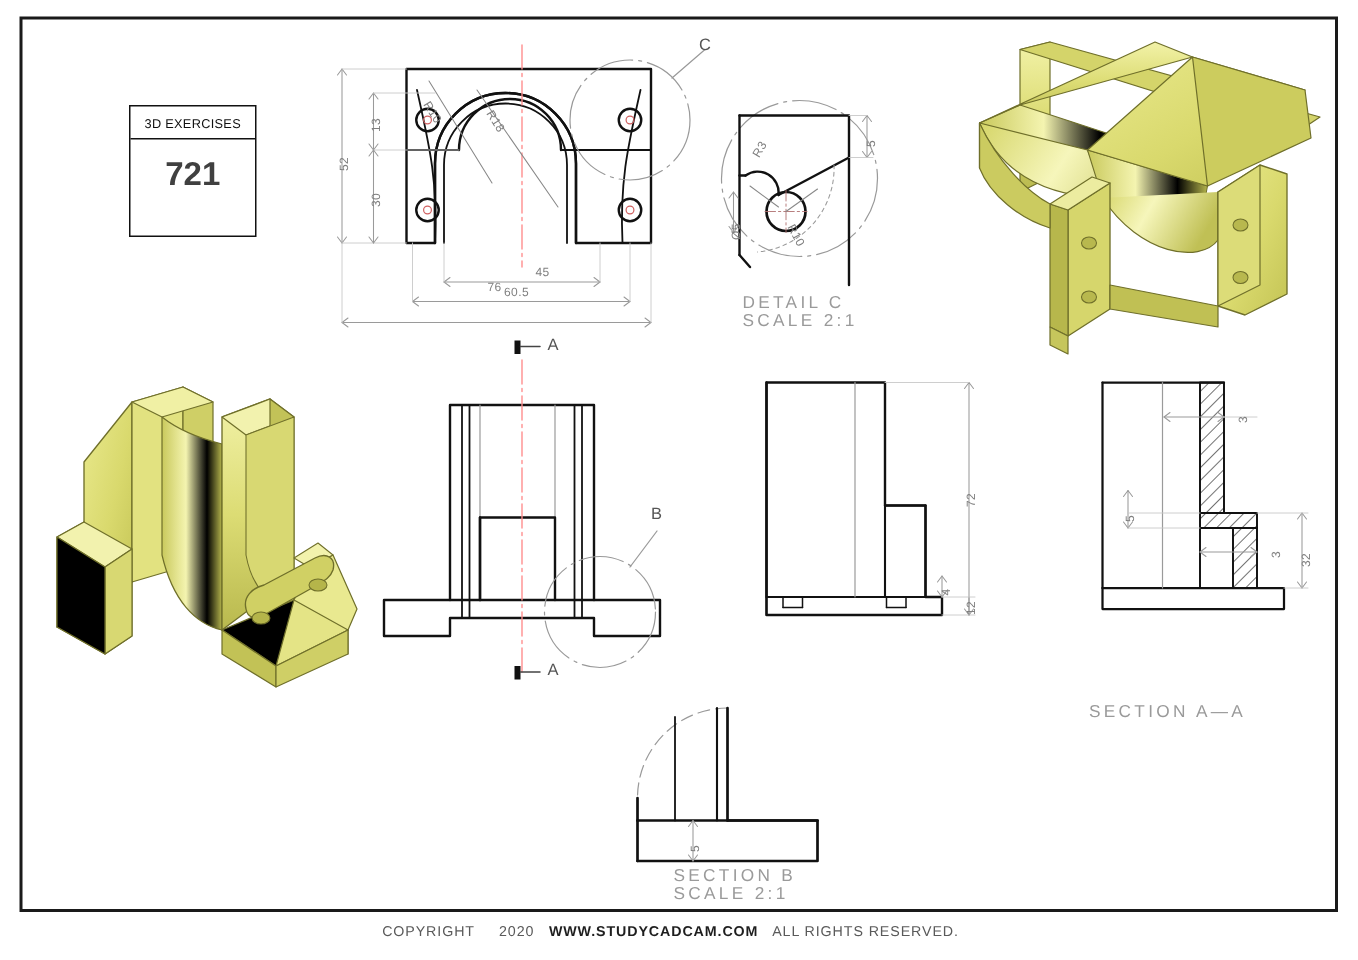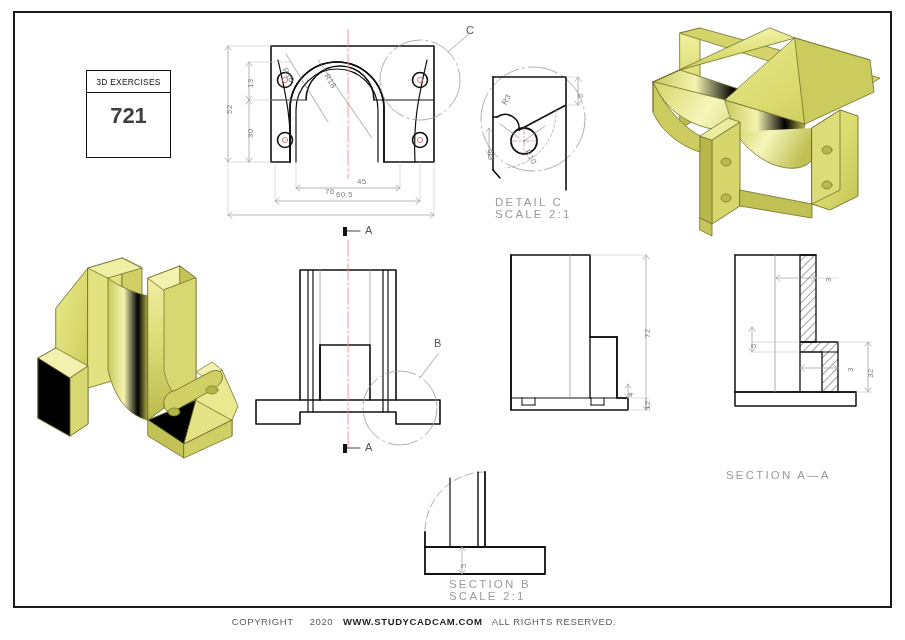--- a/index.html
+++ b/index.html
@@ -38,20 +38,21 @@
     position: absolute;
     left: 0;
     top: 616px;
     width: 848px;
     text-align: center;
     font-size: 9.5px;
     letter-spacing: 0.6px;
     color: #5a5a5a;
     font-family: "Liberation Sans", sans-serif;
     white-space: nowrap;
+    padding-left: 23px;
   }
   .footer .strong {
     color: #1e1e1e;
     font-weight: bold;
   }
   .footer span { display:inline; }
   .titlebox {
     position: absolute;
     left: 72px; top: 70px;
     width: 85px; height: 88px;

